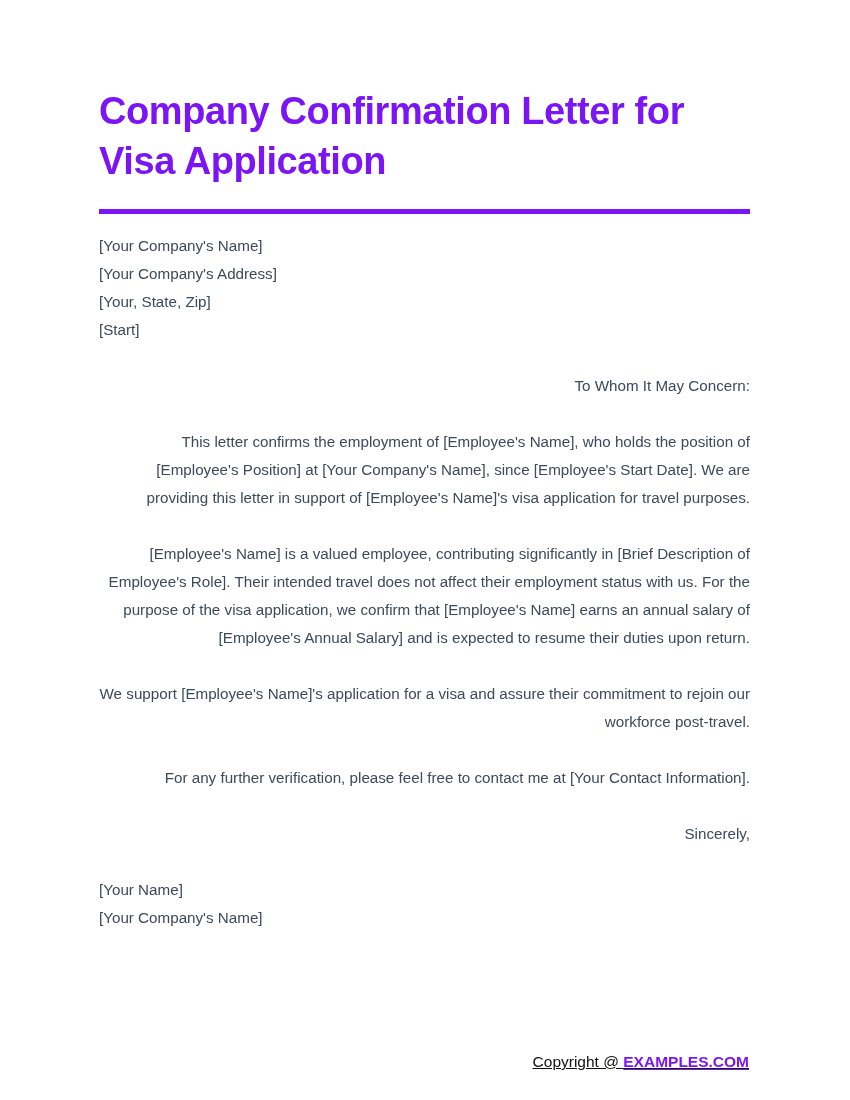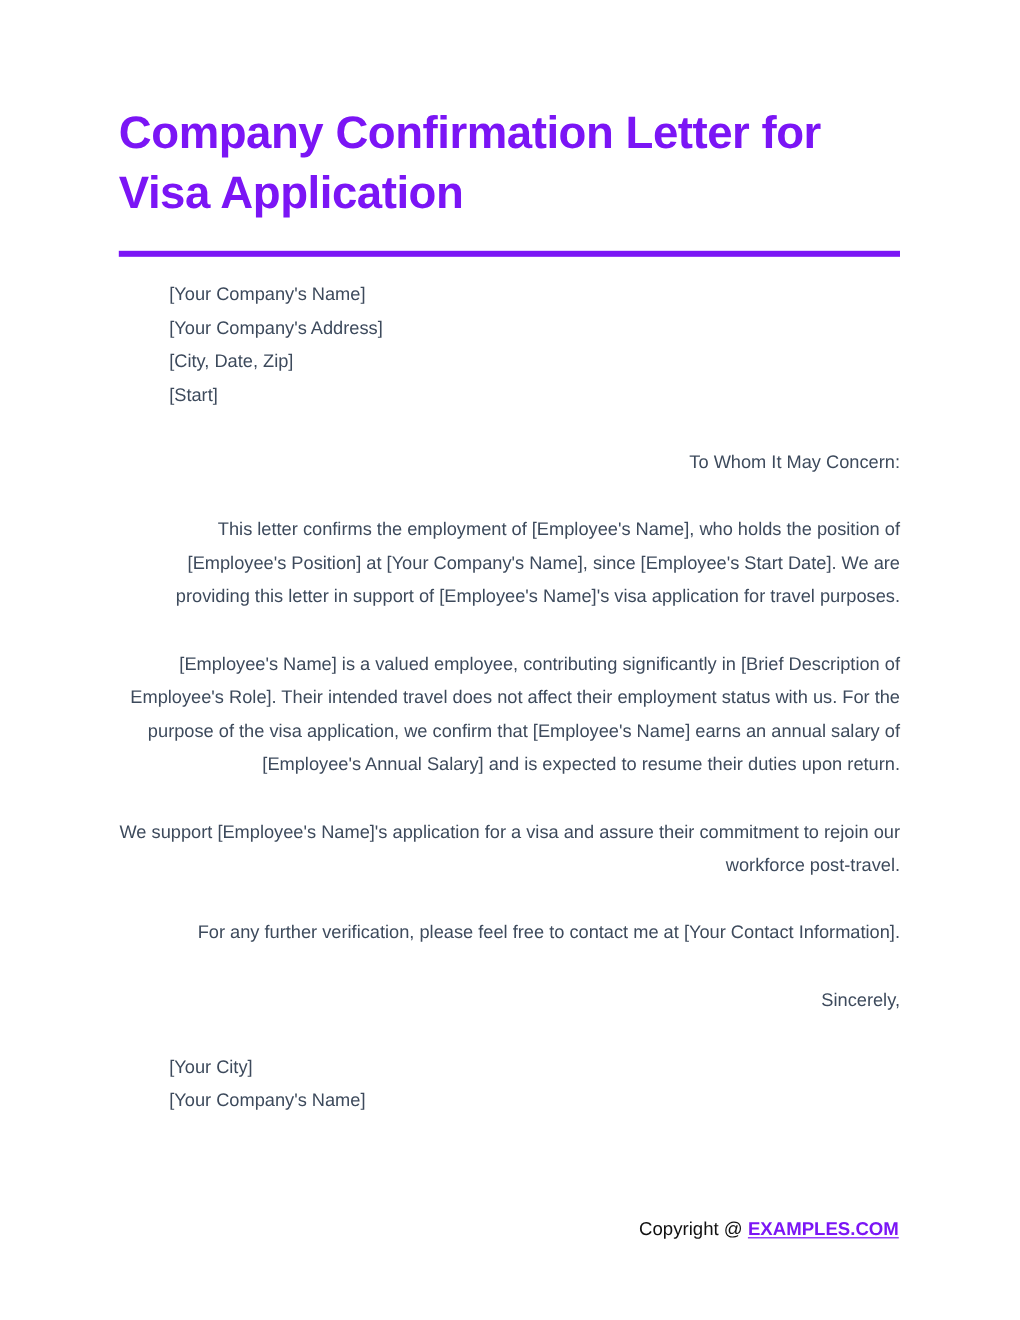--- a/index.html
+++ b/index.html
@@ -50,44 +50,44 @@
     color: #3D4A5C;
     font-size: 15.2px;
     line-height: 28px;
   }
   .addr-line,
   .sign-line {
     font-size: 15.2px;
     line-height: 28px;
     color: #3D4A5C;
     white-space: pre;
-    margin-left: 42px;
   }
   .block {
     margin: 0;
   }
   .para {
     margin: 0;
     padding: 0;
     font-size: 15.2px;
     line-height: 28px;
     color: #3D4A5C;
     text-align: right;
   }
   .spacer-line {
     height: 28px;
   }
   .footer {
     position: absolute;
     right: 101px;
-    top: 1014px;
+    top: 1051px;
     font-size: 15.5px;
     line-height: 22px;
     color: #111111;
     white-space: nowrap;
+    text-decoration: underline;
   }
   .footer-link {
     color: #7B15F5;
     font-weight: 700;
     text-decoration: underline;
     text-underline-offset: 2px;
   }
 </style>
 </head>
 <body>
@@ -98,21 +98,21 @@
 
     <h1 class="doc-title">Company Confirmation Letter for Visa Application</h1>
 
     <div class="title-rule"></div>
 
     <div class="letter-body">
 
       <div class="block">
         <div class="addr-line">[Your Company's Name]</div>
         <div class="addr-line">[Your Company's Address]</div>
-        <div class="addr-line">[City, Date, Zip]</div>
+        <div class="addr-line">[Your, State, Zip]</div>
         <div class="addr-line">[Start]</div>
       </div>
 
       <div class="spacer-line"></div>
 
       <p class="para">To Whom It May Concern:</p>
 
       <div class="spacer-line"></div>
 
       <p class="para">This letter confirms the employment of [Employee's Name], who holds the position of [Employee's Position] at [Your Company's Name], since [Employee's Start Date]. We are providing this letter in support of [Employee's Name]'s visa application for travel purposes.</p>
@@ -129,21 +129,21 @@
 
       <p class="para">For any further verification, please feel free to contact me at [Your Contact Information].</p>
 
       <div class="spacer-line"></div>
 
       <p class="para">Sincerely,</p>
 
       <div class="spacer-line"></div>
 
       <div class="block">
-        <div class="sign-line">[Your City]</div>
+        <div class="sign-line">[Your Name]</div>
         <div class="sign-line">[Your Company's Name]</div>
       </div>
 
     </div>
   </div>
 
   <div class="footer"><span>Copyright @ </span><span class="footer-link">EXAMPLES.COM</span></div>
 
 </div>
 

